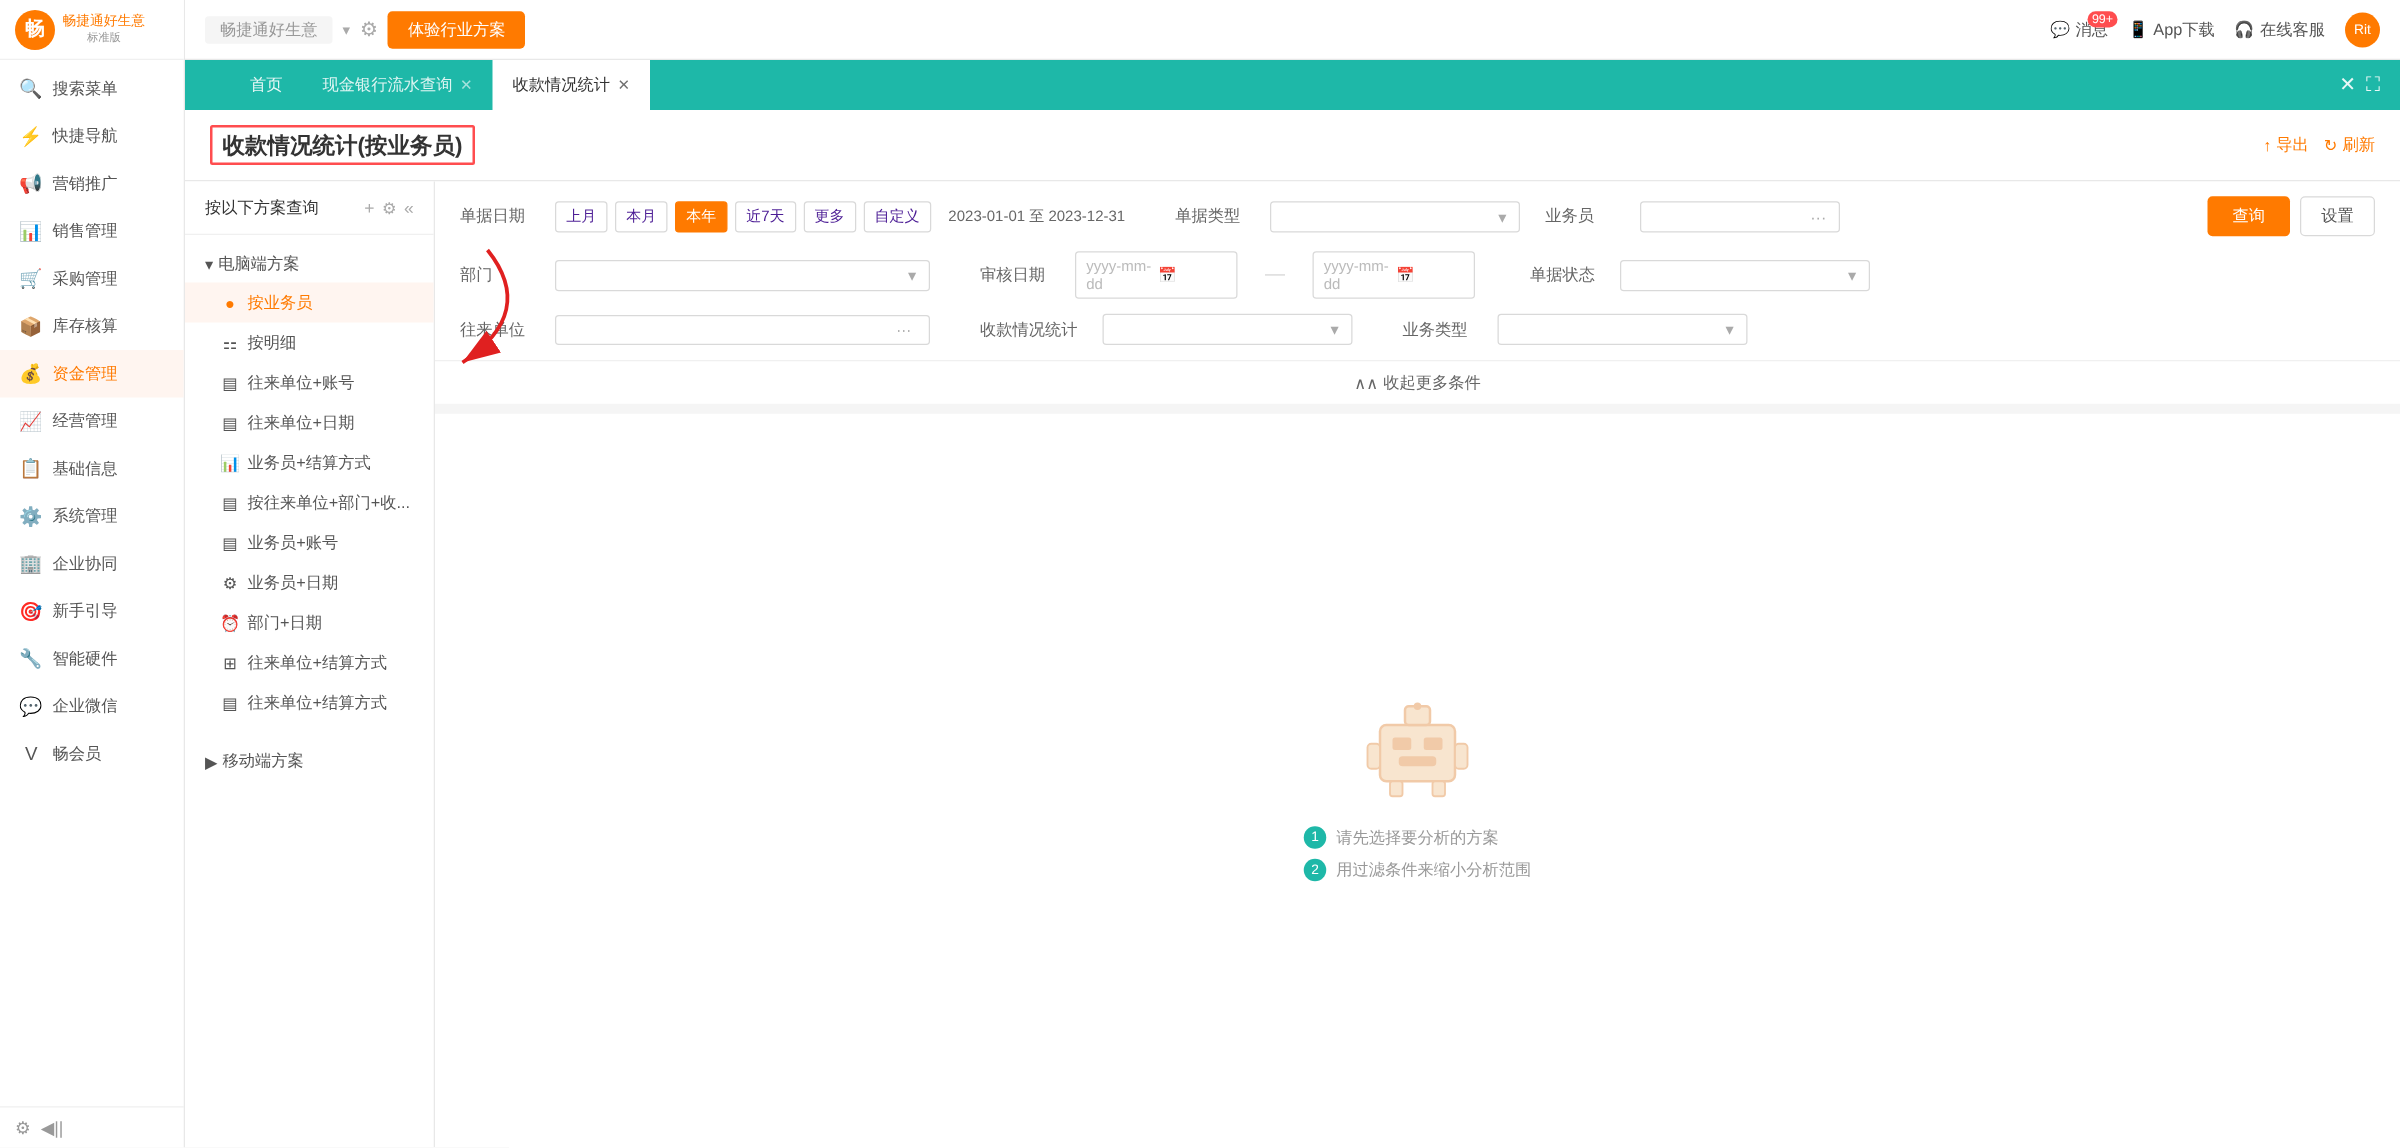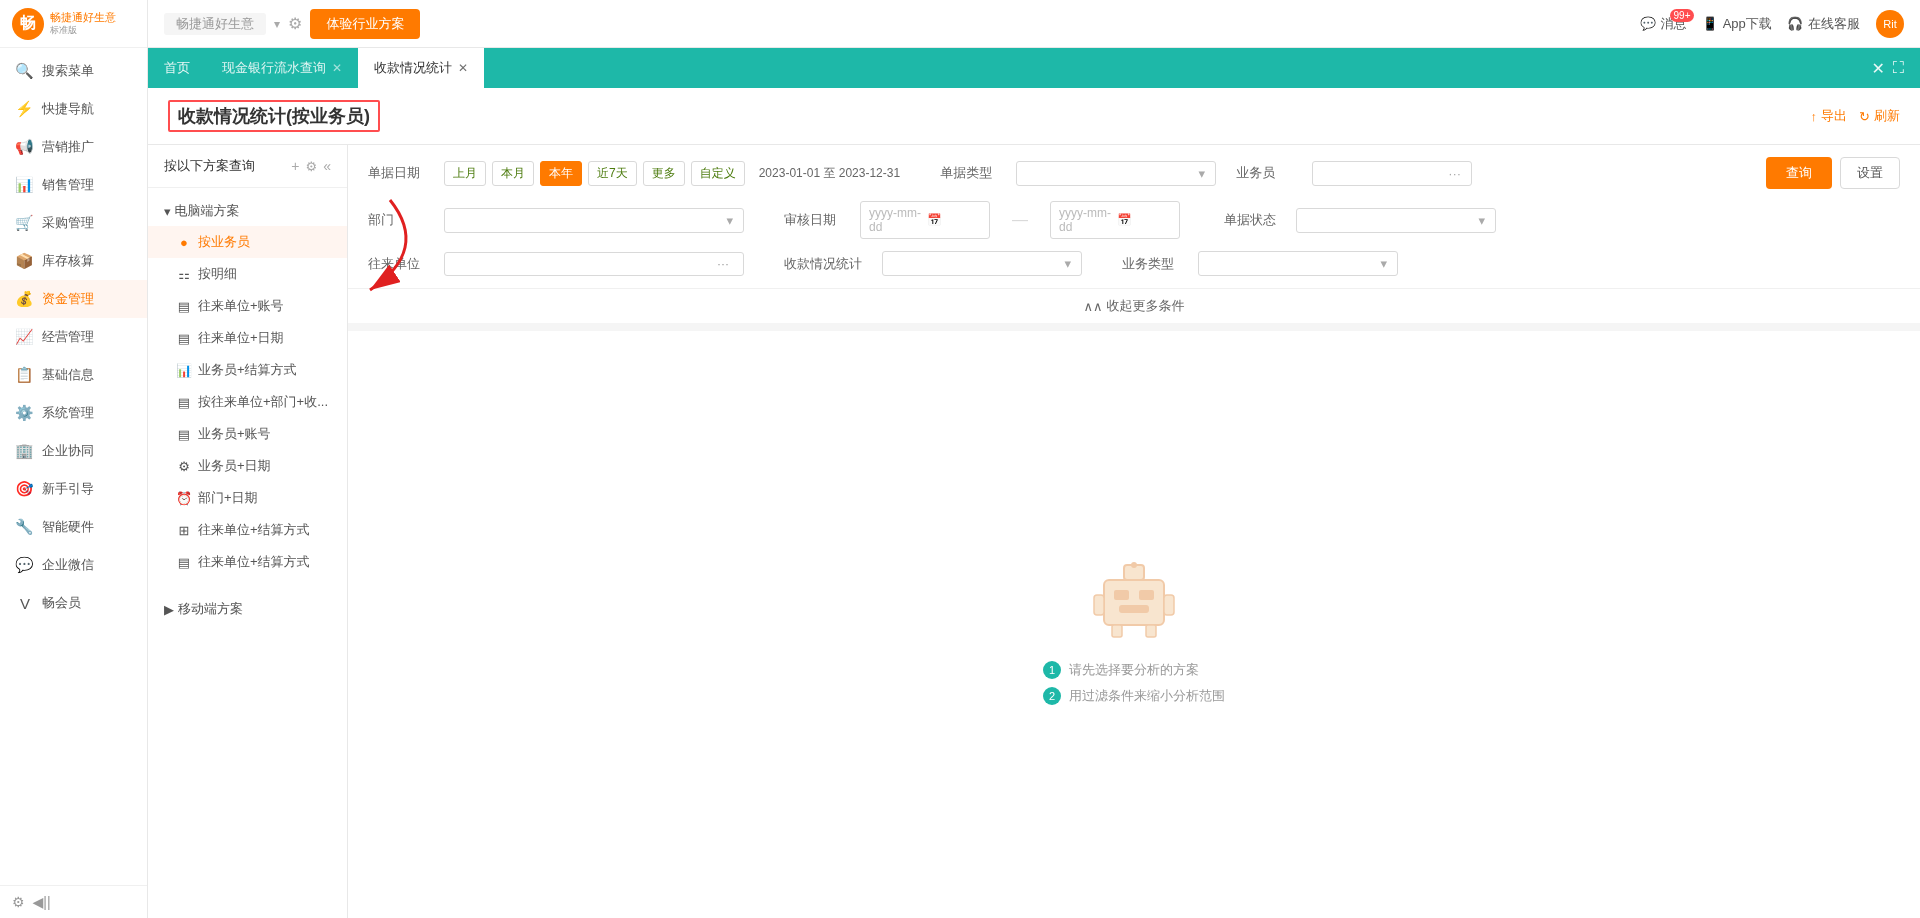--- a/index.html
+++ b/index.html
@@ -6,21 +6,21 @@
     body { font-family: 'Microsoft YaHei', Arial, sans-serif; font-size: 13px; background: #f5f5f5; color: #333; overflow: hidden; height: 918px; width: 1920px; }
 
     
     .app-container { display: flex; height: 918px; width: 1920px; }
 
     
     .sidebar { width: 148px; background: #fff; border-right: 1px solid #e8e8e8; display: flex; flex-direction: column; flex-shrink: 0; }
     .sidebar-logo { height: 48px; background: #fff; display: flex; align-items: center; padding: 0 12px; border-bottom: 1px solid #f0f0f0; }
     .logo-icon { width: 32px; height: 32px; background: #ff7a00; border-radius: 50%; display: flex; align-items: center; justify-content: center; color: white; font-size: 16px; font-weight: bold; margin-right: 6px; }
     .logo-text { font-size: 11px; color: #ff7a00; line-height: 1.3; }
-    .logo-badge { font-size: 9px; color: #999; }
+    .logo-badge { font-size: 9px; color: #999; text-align: center; }
     .sidebar-nav { flex: 1; overflow-y: auto; padding: 4px 0; }
     .sidebar-item { display: flex; align-items: center; padding: 10px 16px; cursor: pointer; color: #555; font-size: 13px; gap: 8px; }
     .sidebar-item.active { background: #fff5f0; color: #ff7a00; }
     .sidebar-item-icon { width: 18px; height: 18px; display: flex; align-items: center; justify-content: center; font-size: 15px; color: inherit; }
     .sidebar-item.active .sidebar-item-icon { color: #ff7a00; }
     .sidebar-footer { padding: 8px 12px; display: flex; align-items: center; gap: 8px; border-top: 1px solid #f0f0f0; }
     .sidebar-footer-btn { color: #999; cursor: pointer; font-size: 14px; }
 
     
     .main { flex: 1; display: flex; flex-direction: column; overflow: hidden; }
@@ -33,21 +33,21 @@
     .header-settings { color: #aaa; font-size: 16px; cursor: pointer; }
     .header-trial-btn { background: #ff7a00; color: white; border: none; padding: 6px 16px; border-radius: 4px; font-size: 13px; cursor: pointer; }
     .top-header-right { display: flex; align-items: center; gap: 16px; }
     .header-right-item { display: flex; align-items: center; gap: 4px; color: #555; font-size: 13px; cursor: pointer; position: relative; }
     .badge { background: #ff4d4f; color: white; font-size: 10px; padding: 1px 4px; border-radius: 8px; position: absolute; top: -6px; right: -8px; }
     .user-avatar { width: 28px; height: 28px; background: #ff7a00; border-radius: 50%; display: flex; align-items: center; justify-content: center; color: white; font-size: 11px; }
 
     
     .tab-bar { height: 40px; background: #1eb8a8; display: flex; align-items: center; padding: 0; }
     .tab-item { display: flex; align-items: center; padding: 0 16px; height: 40px; cursor: pointer; color: rgba(255,255,255,0.85); font-size: 13px; gap: 6px; position: relative; }
-    .tab-item.home { color: rgba(255,255,255,0.9); }
+    .tab-item.home { color: rgba(255,255,255,0.9); margin-left: 36px; }
     .tab-item.active { background: #fff; color: #333; border-radius: 0; }
     .tab-close { font-size: 12px; cursor: pointer; color: inherit; opacity: 0.7; }
     .tab-bar-actions { margin-left: auto; display: flex; align-items: center; gap: 8px; padding-right: 16px; }
     .tab-bar-action { color: rgba(255,255,255,0.9); font-size: 16px; cursor: pointer; }
 
     
     .page-content { flex: 1; overflow: hidden; display: flex; flex-direction: column; background: #f5f5f5; }
 
     
     .page-header { background: #fff; padding: 12px 20px; display: flex; align-items: center; justify-content: space-between; border-bottom: 1px solid #e8e8e8; }
@@ -72,21 +72,21 @@
 
     
     .right-panel { flex: 1; display: flex; flex-direction: column; overflow: hidden; background: #f5f5f5; }
 
     
     .filter-area { background: #fff; padding: 12px 20px; }
     .filter-row { display: flex; align-items: center; gap: 20px; margin-bottom: 12px; flex-wrap: wrap; }
     .filter-row:last-child { margin-bottom: 0; }
     .filter-label { font-size: 13px; color: #666; white-space: nowrap; min-width: 56px; }
     .filter-date-group { display: flex; align-items: center; gap: 6px; }
-    .date-btn { padding: 3px 8px; border: 1px solid #d9d9d9; border-radius: 3px; background: #fff; font-size: 12px; cursor: pointer; color: #4d7c0f; }
+    .date-btn { padding: 3px 8px; border: 1px solid #d9d9d9; border-radius: 3px; background: #fff; font-size: 12px; cursor: pointer; color: #4c1d95; }
     .date-btn.active { background: #ff7a00; color: white; border-color: #ff7a00; }
     .date-range { font-size: 12px; color: #666; margin-left: 8px; }
     .filter-select { display: flex; align-items: center; border: 1px solid #d9d9d9; border-radius: 3px; padding: 4px 10px; background: #fff; min-width: 200px; justify-content: space-between; cursor: pointer; font-size: 13px; color: #555; }
     .filter-select-sm { min-width: 160px; }
     .filter-date-input { display: flex; align-items: center; gap: 4px; border: 1px solid #d9d9d9; border-radius: 3px; padding: 4px 8px; background: #fff; min-width: 130px; cursor: pointer; }
     .filter-date-input span { color: #bbb; font-size: 12px; flex: 1; }
     .filter-date-icon { color: #aaa; font-size: 13px; }
     .filter-more { color: #999; font-size: 12px; cursor: pointer; padding: 0 4px; }
     .filter-actions { display: flex; gap: 8px; margin-left: auto; }
     .btn-query { background: #ff7a00; color: white; border: none; padding: 6px 20px; border-radius: 4px; font-size: 13px; cursor: pointer; }

